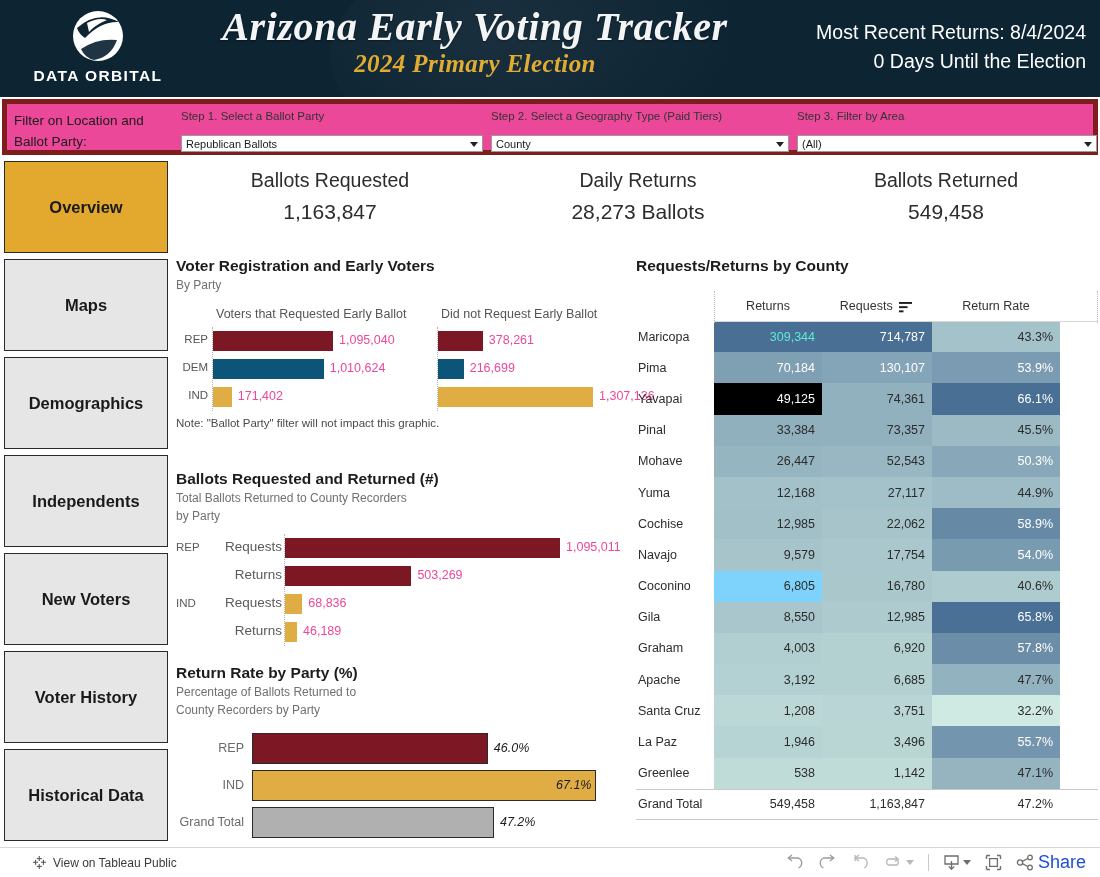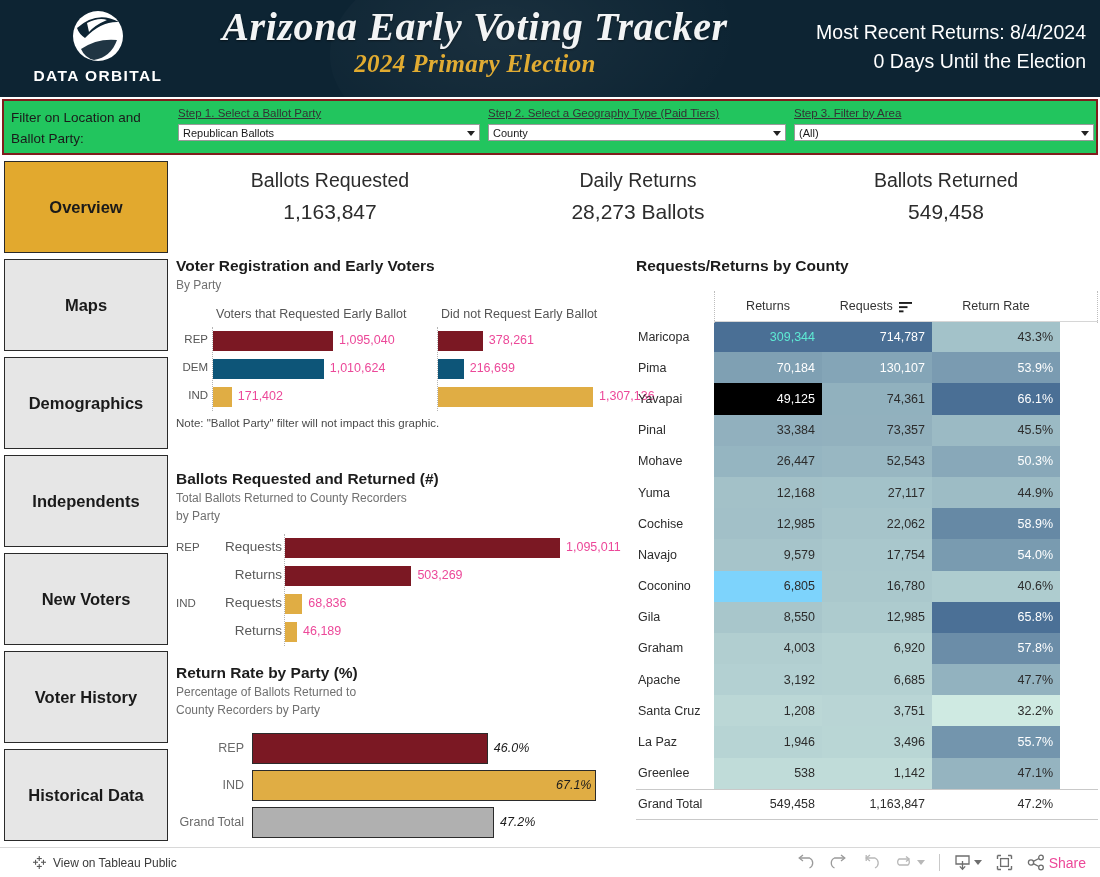--- a/index.html
+++ b/index.html
@@ -57,30 +57,30 @@
     position: absolute; right: 14px; top: 18px;
     text-align: right; color: #ffffff;
   }
   .header-right div { font-size: 19.5px; line-height: 1.5; }
 
   
   .filterbar {
     position: relative;
     margin: 2px 2px 0 2px;
     width: 1096px; height: 56px;
-    border: 2px solid #7f1d1d;
-    background: #22c55e;
+    border: 5px solid #7f1d1d;
+    background: #ec4899;
     padding-left: 44px;
   }
   .filter-title {
     position: absolute; left: 7px; top: 7px; width: 160px;
     font-size: 13.5px; color: #1a1a1a; line-height: 1.55;
   }
   .filter-group { position: absolute; top: 6px; }
-  .filter-label { font-size: 11.5px; color: #333; margin-bottom: 5px; text-decoration: underline; }
+  .filter-label { font-size: 11.5px; color: #333; margin-bottom: 13px; }
   .filter-select {
     height: 17px; border: 1px solid #9a9a9a; background: #fff;
     display: flex; align-items: center; position: relative;
   }
   .filter-value {
     font-size: 11px; color: #1a1a1a; padding-left: 4px;
     white-space: nowrap; overflow: hidden;
   }
   .caret {
     position: absolute; right: 4px; top: 50%;
@@ -216,21 +216,21 @@
   .tab-pub {
     display: flex; align-items: center; gap: 6px;
     margin-left: 32px; font-size: 12px; color: #3b3b3b;
   }
   .bb-right {
     margin-left: auto; display: flex; align-items: center; gap: 14px;
     margin-right: 14px; color: #8e8e8e;
   }
   .bb-btn { display: flex; align-items: center; gap: 3px; cursor: pointer; }
   .bb-divider { width: 1px; height: 17px; background: #c9c9c9; }
-  .share-lbl { font-size: 14px; color: #ec4899; text-align: center; }
+  .share-lbl { font-size: 18px; color: #1d4ed8; text-align: center; }
   .tiny-caret {
     width: 0; height: 0;
     border-left: 4px solid transparent;
     border-right: 4px solid transparent;
     border-top: 5px solid #6e6e6e;
   }
 </style>
 </head>
 <body>
 

